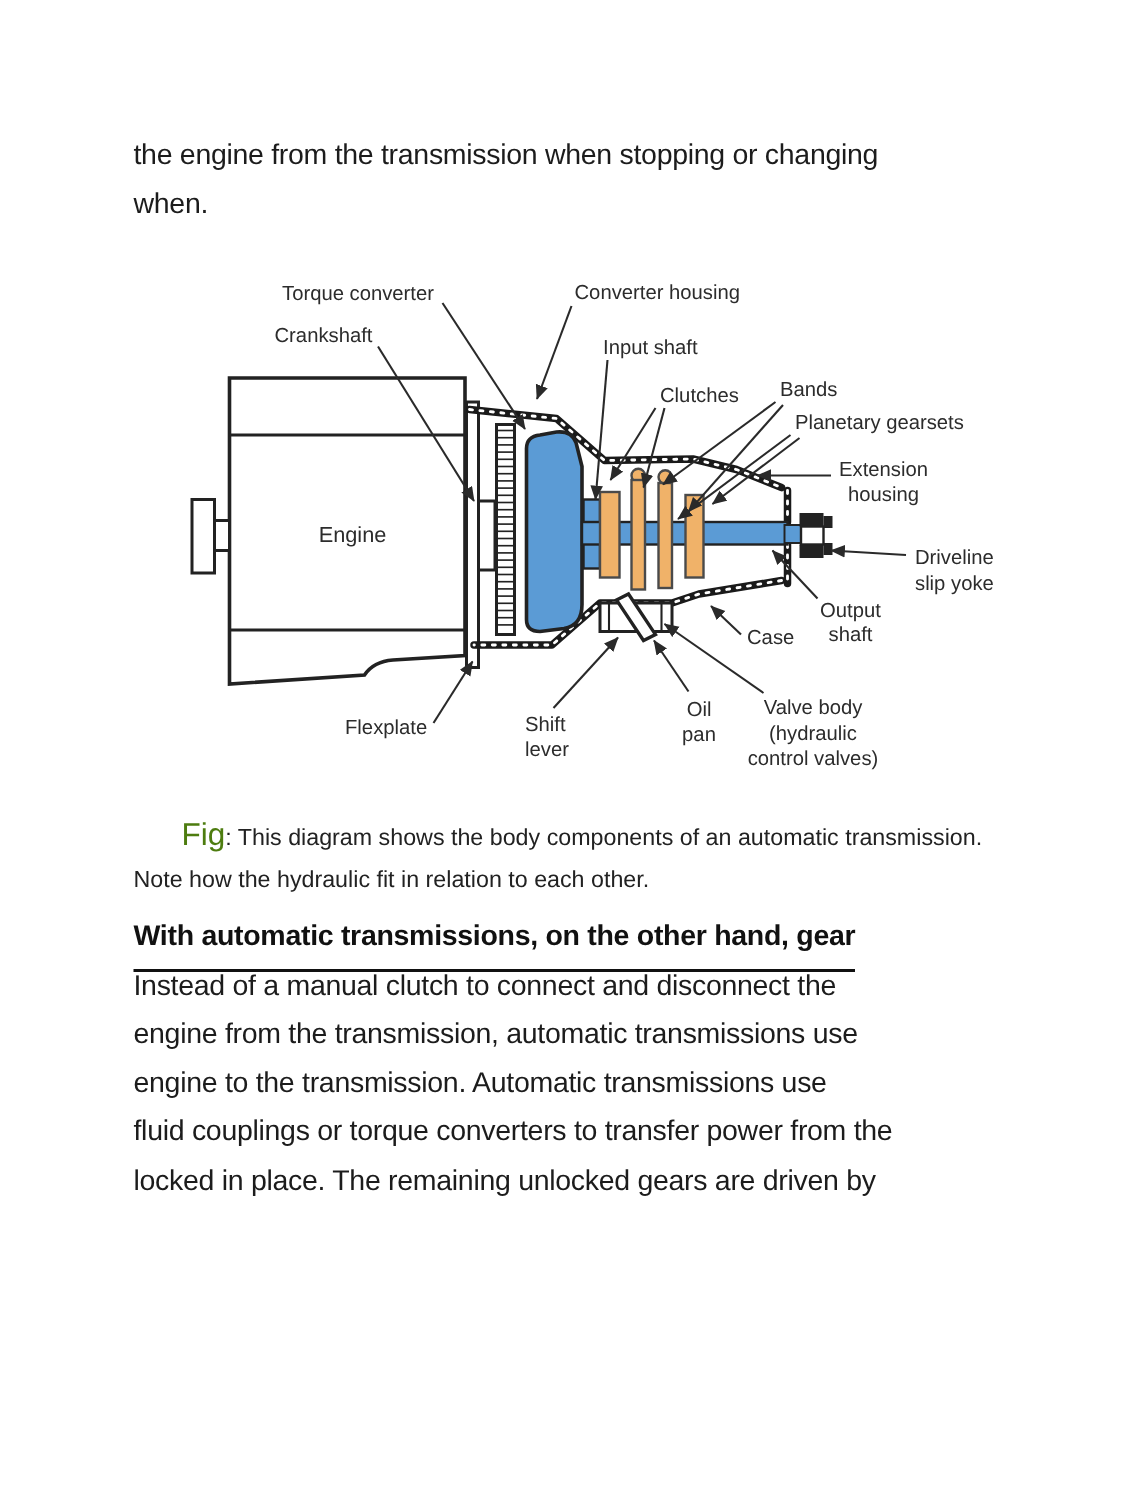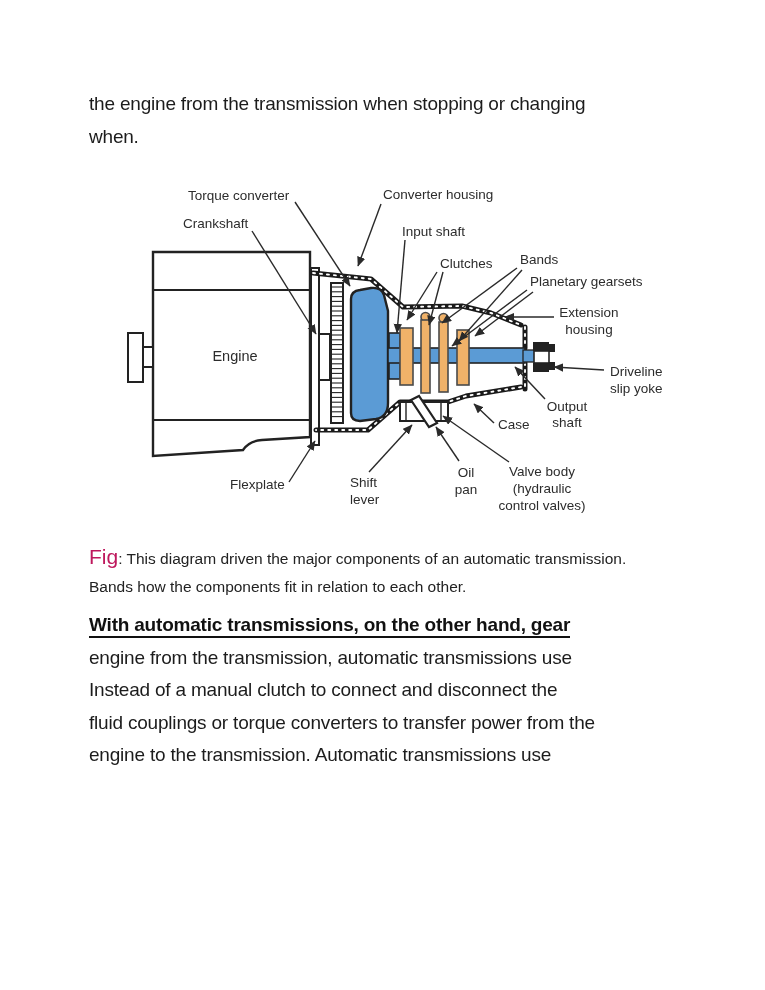--- a/index.html
+++ b/index.html
@@ -4,23 +4,23 @@
 <style>
   html,body{margin:0;padding:0;background:#ffffff;}
   .page{
     position:relative;width:765px;height:948px;background:#ffffff;overflow:hidden;
     font-family:"Liberation Sans",sans-serif;color:#1c1c1c;
   }
   .para{position:absolute;left:89px;font-size:19px;line-height:32.5px;letter-spacing:-0.2px;}
   #top-para{top:88px;width:640px;}
   #body-para{top:609px;width:660px;}
   .tline{white-space:nowrap;}
-  .bu{font-weight:700;color:#111;border-bottom:2px solid #111;padding-bottom:1px;}
+  .bu{font-weight:700;color:#111;border-bottom:2px solid #111;padding-bottom:11px;}
   .caption{position:absolute;left:89px;top:543px;width:640px;font-size:15.5px;line-height:28px;color:#222;}
-  .caption .fig{font-size:21px;color:#be185d;}
+  .caption .fig{font-size:21px;color:#4d7c0f;margin-left:32px;}
   #diagram{position:absolute;left:122px;top:182px;width:550px;height:340px;}
   #diagram text{font-family:"Liberation Sans",sans-serif;fill:#2c2c2c;}
   .outline{fill:#ffffff;stroke:#222;stroke-width:2.4;}
   .thin{stroke:#222;stroke-width:2;fill:#ffffff;}
   .case{fill:none;stroke:#1a1a1a;stroke-width:5;stroke-linejoin:round;stroke-linecap:round;}
   .casedots{fill:none;stroke:#ffffff;stroke-width:1.9;stroke-dasharray:2 5;stroke-linecap:round;}
   .blue{fill:var(--converter-blue);stroke:#222;}
   .orange{fill:var(--component-orange);stroke:#4a4a4a;stroke-width:1.6;}
   .leader{stroke:#2a2a2a;stroke-width:1.4;fill:none;}
 </style>
@@ -166,25 +166,26 @@
         <text x="466" y="477" text-anchor="middle" font-size="13.5">Oil</text>
         <text x="466" y="494" text-anchor="middle" font-size="13.5">pan</text>
         <text x="542" y="476" text-anchor="middle" font-size="13.5">Valve body</text>
         <text x="542" y="493" text-anchor="middle" font-size="13.5">(hydraulic</text>
         <text x="542" y="510" text-anchor="middle" font-size="13.5">control valves)</text>
         <text x="235" y="361" text-anchor="middle" font-size="14.5">Engine</text>
       </g>
   </svg>
 
   <div class="caption">
-    <span class="fig">Fig</span><span>: This diagram driven the major components of an automatic transmission.</span><br>
-    <span>Bands how the components fit in relation to each other.</span>
+    <span class="fig">Fig</span><span>: This diagram shows the body components of an automatic transmission.</span><br>
+    <span>Note how the hydraulic fit in relation to each other.</span>
   </div>
 
   <div id="body-para" class="para">
       <div class="tline"><span class="bu">With automatic transmissions, on the other hand, gear</span></div>
+      <div class="tline"><span>Instead of a manual clutch to connect and disconnect the</span></div>
       <div class="tline"><span>engine from the transmission, automatic transmissions use</span></div>
-      <div class="tline"><span>Instead of a manual clutch to connect and disconnect the</span></div>
+      <div class="tline"><span>engine to the transmission. Automatic transmissions use</span></div>
       <div class="tline"><span>fluid couplings or torque converters to transfer power from the</span></div>
-      <div class="tline"><span>engine to the transmission. Automatic transmissions use</span></div>
+      <div class="tline"><span>locked in place. The remaining unlocked gears are driven by</span></div>
     </div>
 
 </div>
 
 </body></html>

